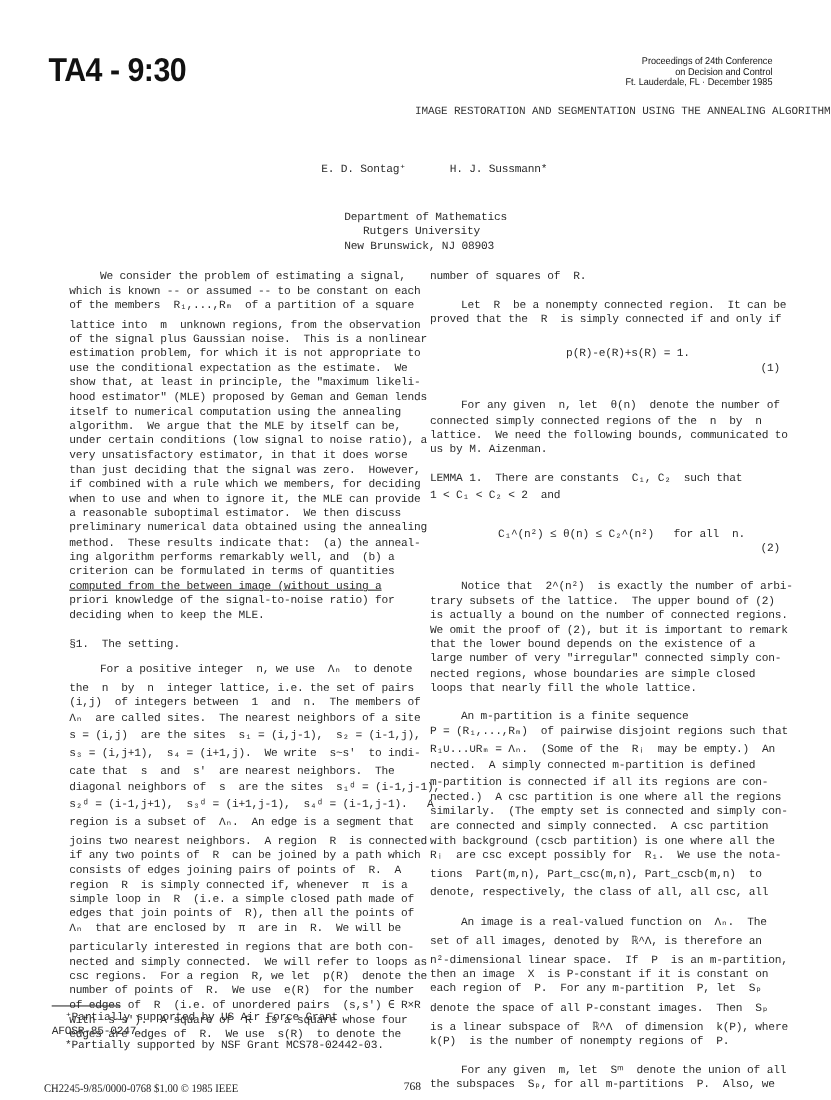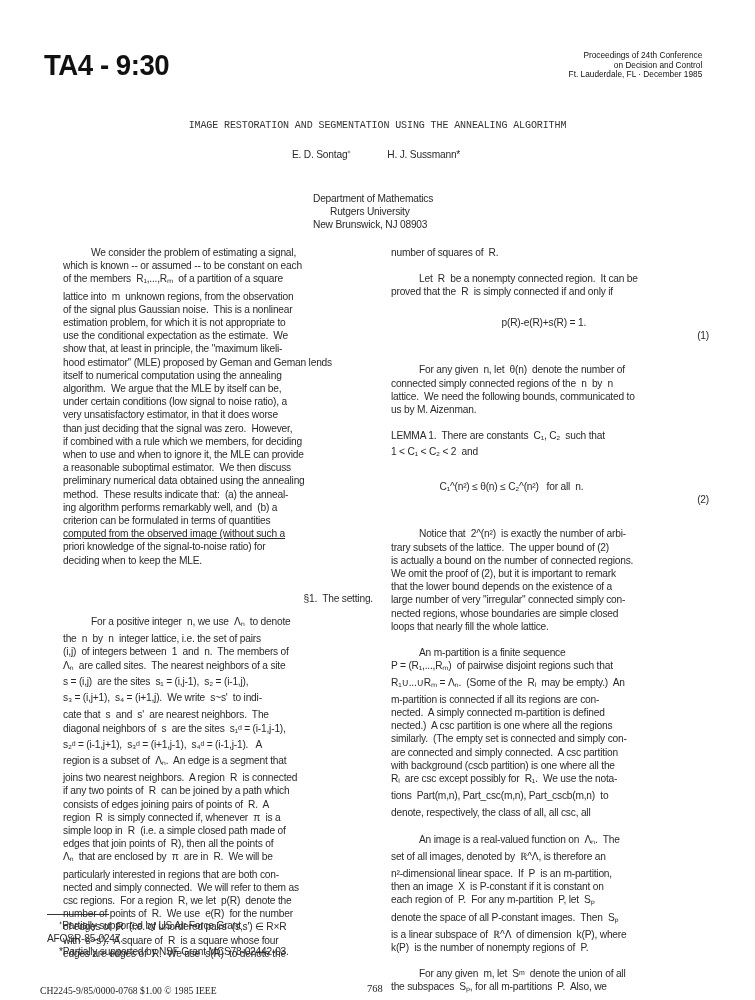--- a/index.html
+++ b/index.html
@@ -1,30 +1,30 @@
 <!DOCTYPE html>
 <html><head>
 <meta charset="utf-8">
 <style>
   html, body { margin: 0; padding: 0; background: #ffffff; }
   body { width: 755px; height: 1000px; position: relative; overflow: hidden; color: #1a1a1a; }
-  .mono { font-family: Liberation Sans, sans-serif; font-size: 10.2px; line-height: 13.2px; letter-spacing: -0.2px; color: #2a2a2a; }
+  .mono { font-family: Liberation Mono, monospace; font-size: 10.2px; line-height: 13.2px; letter-spacing: -0.2px; color: #2a2a2a; }
   .session { position: absolute; left: 44px; top: 48px; font-family: "Liberation Sans", sans-serif; font-weight: bold; font-size: 30px; letter-spacing: -0.5px; color: #111; transform: scaleX(0.92); transform-origin: left top; }
   .proc { position: absolute; right: 53px; top: 51px; text-align: right; font-family: "Liberation Sans", sans-serif; font-size: 9px; line-height: 9.6px; color: #111; transform: scaleX(0.92); transform-origin: right top; }
-  .title { position: absolute; left: 0; width: 755px; top: 120px; text-align: center; font-family: "Liberation Mono", monospace; font-size: 10px; letter-spacing: -0.1px; color: #333; }
+  .title { position: absolute; left: 0; width: 755px; top: 97px; text-align: right; font-family: "Liberation Mono", monospace; font-size: 10px; letter-spacing: -0.1px; color: #333; }
   .authors { position: absolute; left: 292px; top: 148px; }
   .authors span { margin-right: 34px; }
   .affil { position: absolute; left: 313px; top: 192px; }
   .col { position: absolute; top: 246px; width: 310px; }
   .col.left { left: 63px; }
   .col.right { left: 391px; width: 318px; }
   .p { margin: 0; white-space: pre; }
   .ind { display: inline-block; width: 28px; }
   .gap { height: 13px; }
-  .sec { text-align: right; margin: 25px 0 10px 0; white-space: pre; }
+  .sec { text-align: left; margin: 13px 0 10px 0; white-space: pre; }
   .eq { white-space: pre; }
   .eqnum { float: right; }
   .rule { width: 62px; border-top: 1px solid #333; margin: 6px 0 4px 0; }
   .foot { position: absolute; left: 47px; top: 908px; width: 320px; }
   .fn { white-space: pre; margin: 0; }
   .copyright { position: absolute; left: 40px; top: 985px; font-family: "Liberation Serif", serif; font-size: 10.5px; color: #222; transform: scaleX(0.92); transform-origin: left top; }
   .pageno { position: absolute; left: 367px; top: 983px; font-family: "Liberation Serif", serif; font-size: 10.5px; color: #222; text-align: center; }
 </style>
 </head>
 <body>
@@ -65,21 +65,21 @@
     <p class="p">under certain conditions (low signal to noise ratio), a</p>
     <p class="p">very unsatisfactory estimator, in that it does worse</p>
     <p class="p">than just deciding that the signal was zero.  However,</p>
     <p class="p">if combined with a rule which we members, for deciding</p>
     <p class="p">when to use and when to ignore it, the MLE can provide</p>
     <p class="p">a reasonable suboptimal estimator.  We then discuss</p>
     <p class="p">preliminary numerical data obtained using the annealing</p>
     <p class="p">method.  These results indicate that:  (a) the anneal-</p>
     <p class="p">ing algorithm performs remarkably well, and  (b) a</p>
     <p class="p">criterion can be formulated in terms of quantities</p>
-    <p class="p" style="text-decoration:underline">computed from the observed image (without such a</p>
+    <p class="p" style="text-decoration:underline">computed from the between image (without using a</p>
     <p class="p">priori knowledge of the signal-to-noise ratio) for</p>
     <p class="p">deciding when to keep the MLE.</p>
   </div>
 
   <div class="sec">§1.  The setting.</div>
 
   <div>
     <p class="p"><span class="ind"></span><span>For a positive integer  n, we use  Λₙ  to denote</span></p>
     <p class="p" style="margin-top:4px">the  n  by  n  integer lattice, i.e. the set of pairs</p>
     <p class="p">(i,j)  of integers between  1  and  n.  The members of</p>
@@ -91,21 +91,21 @@
     <p class="p" style="margin-top:3px">s₂ᵈ = (i-1,j+1),  s₃ᵈ = (i+1,j-1),  s₄ᵈ = (i-1,j-1).   A</p>
     <p class="p" style="margin-top:3px">region is a subset of  Λₙ.  An edge is a segment that</p>
     <p class="p" style="margin-top:4px">joins two nearest neighbors.  A region  R  is connected</p>
     <p class="p">if any two points of  R  can be joined by a path which</p>
     <p class="p">consists of edges joining pairs of points of  R.  A</p>
     <p class="p">region  R  is simply connected if, whenever  π  is a</p>
     <p class="p">simple loop in  R  (i.e. a simple closed path made of</p>
     <p class="p">edges that join points of  R), then all the points of</p>
     <p class="p">Λₙ  that are enclosed by  π  are in  R.  We will be</p>
     <p class="p" style="margin-top:4px">particularly interested in regions that are both con-</p>
-    <p class="p">nected and simply connected.  We will refer to them as</p>
+    <p class="p">nected and simply connected.  We will refer to loops as</p>
     <p class="p">csc regions.  For a region  R, we let  p(R)  denote the</p>
     <p class="p">number of points of  R.  We use  e(R)  for the number</p>
     <p class="p">of edges of  R  (i.e. of unordered pairs  (s,s') ∈ R×R</p>
     <p class="p">with  s~s').  A square of  R  is a square whose four</p>
     <p class="p">edges are edges of  R.  We use  s(R)  to denote the</p>
   </div>
 </div>
 
 <div class="foot mono">
   <div class="rule"></div>
@@ -139,22 +139,22 @@
   <p class="p">is actually a bound on the number of connected regions.</p>
   <p class="p">We omit the proof of (2), but it is important to remark</p>
   <p class="p">that the lower bound depends on the existence of a</p>
   <p class="p">large number of very "irregular" connected simply con-</p>
   <p class="p">nected regions, whose boundaries are simple closed</p>
   <p class="p">loops that nearly fill the whole lattice.</p>
   <div class="gap"></div>
   <p class="p"><span class="ind"></span><span>An m-partition is a finite sequence</span></p>
   <p class="p">P = (R₁,...,Rₘ)  of pairwise disjoint regions such that</p>
   <p class="p" style="margin-top:4px">R₁∪...∪Rₘ = Λₙ.  (Some of the  Rᵢ  may be empty.)  An</p>
+  <p class="p">nected.  A simply connected m-partition is defined</p>
   <p class="p" style="margin-top:3px">m-partition is connected if all its regions are con-</p>
-  <p class="p">nected.  A simply connected m-partition is defined</p>
   <p class="p">nected.)  A csc partition is one where all the regions</p>
   <p class="p">similarly.  (The empty set is connected and simply con-</p>
   <p class="p">are connected and simply connected.  A csc partition</p>
   <p class="p">with background (cscb partition) is one where all the</p>
   <p class="p">Rᵢ  are csc except possibly for  R₁.  We use the nota-</p>
   <p class="p" style="margin-top:4px">tions  Part(m,n), Part_csc(m,n), Part_cscb(m,n)  to</p>
   <p class="p" style="margin-top:4px">denote, respectively, the class of all, all csc, all</p>
   <div class="gap"></div>
   <p class="p"><span class="ind"></span><span>An image is a real-valued function on  Λₙ.  The</span></p>
   <p class="p" style="margin-top:4px">set of all images, denoted by  ℝ^Λ, is therefore an</p>

